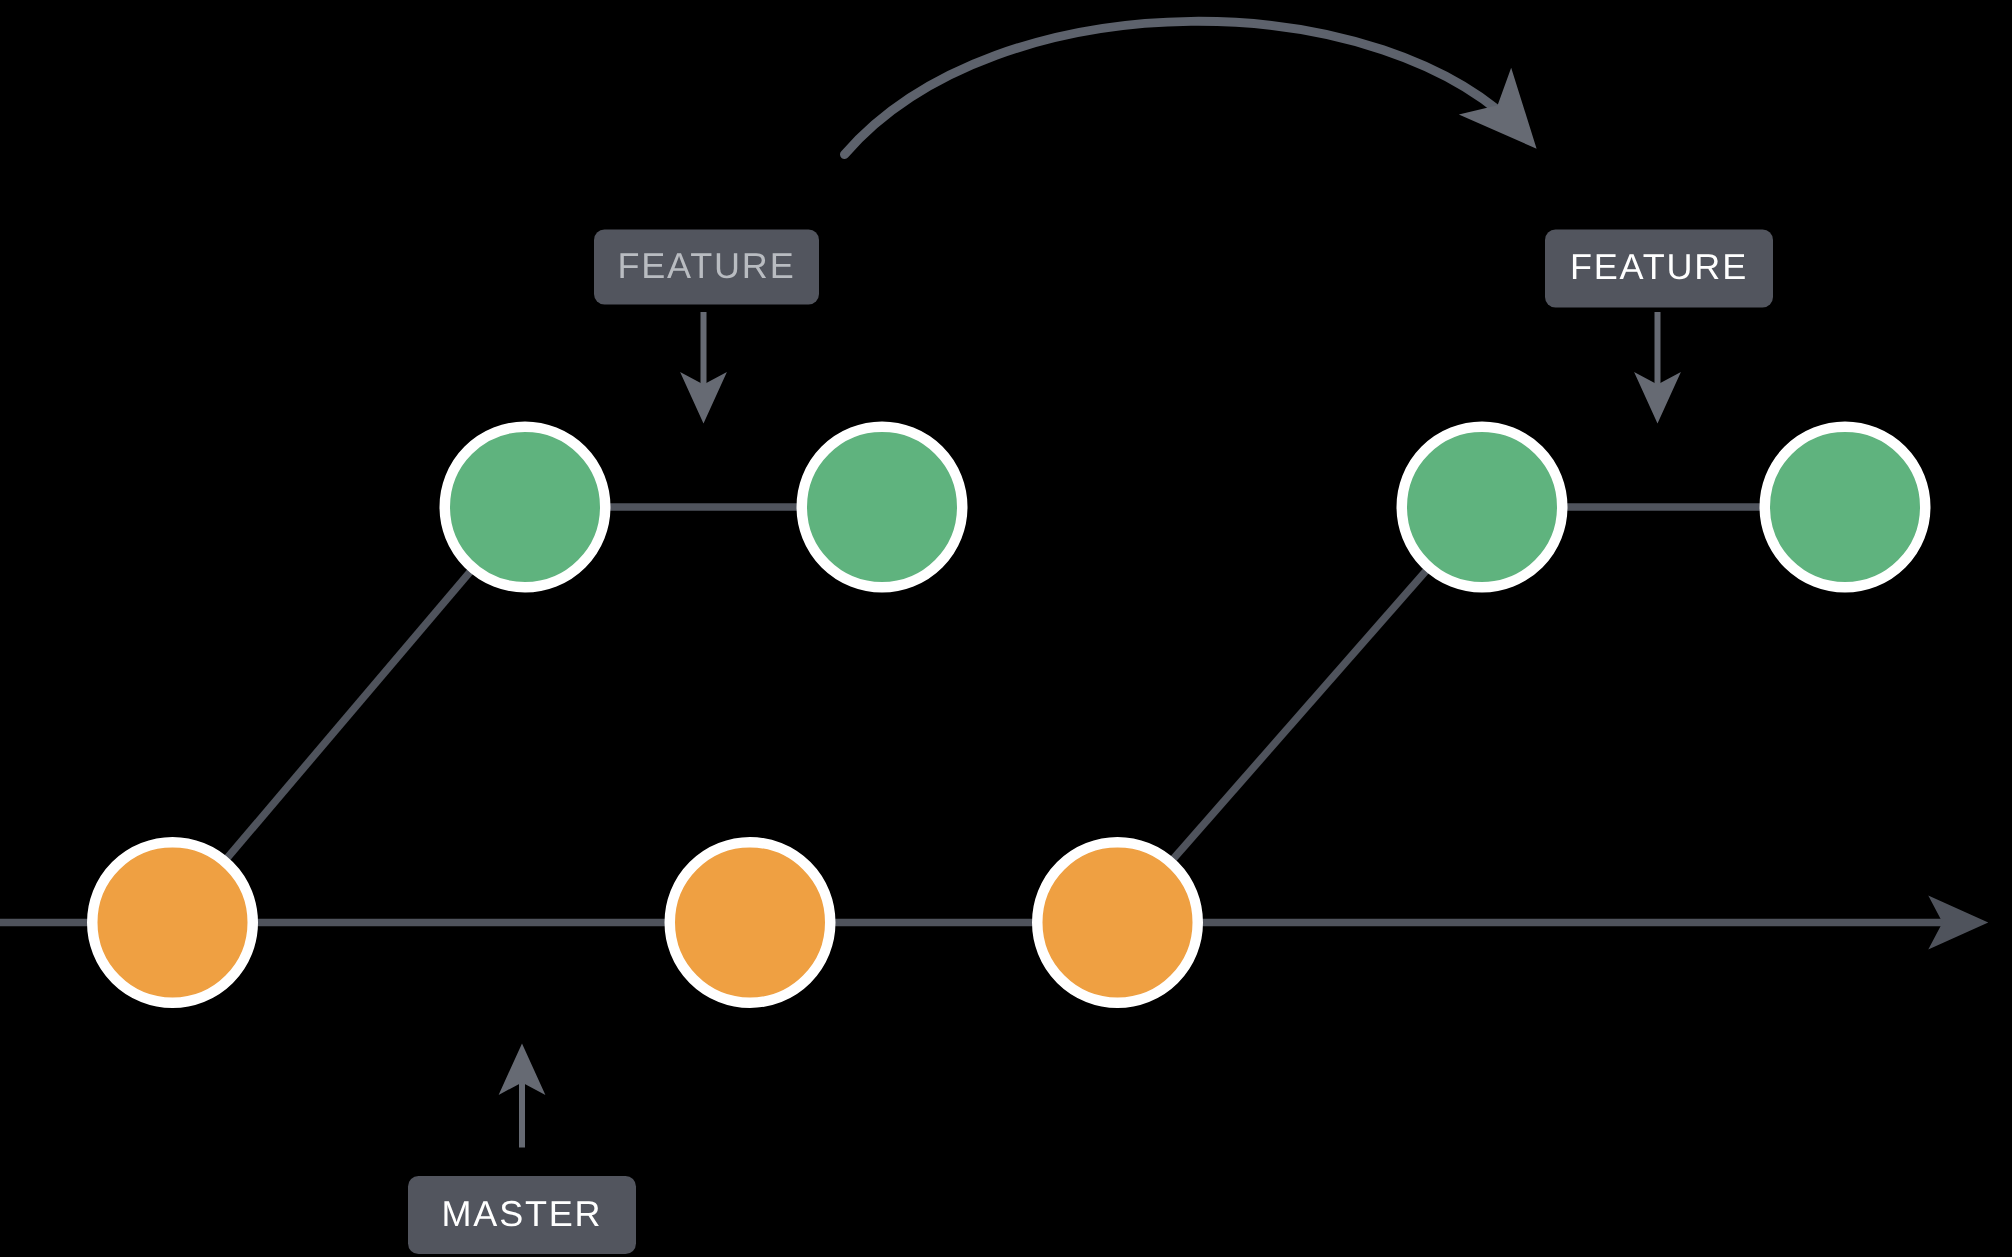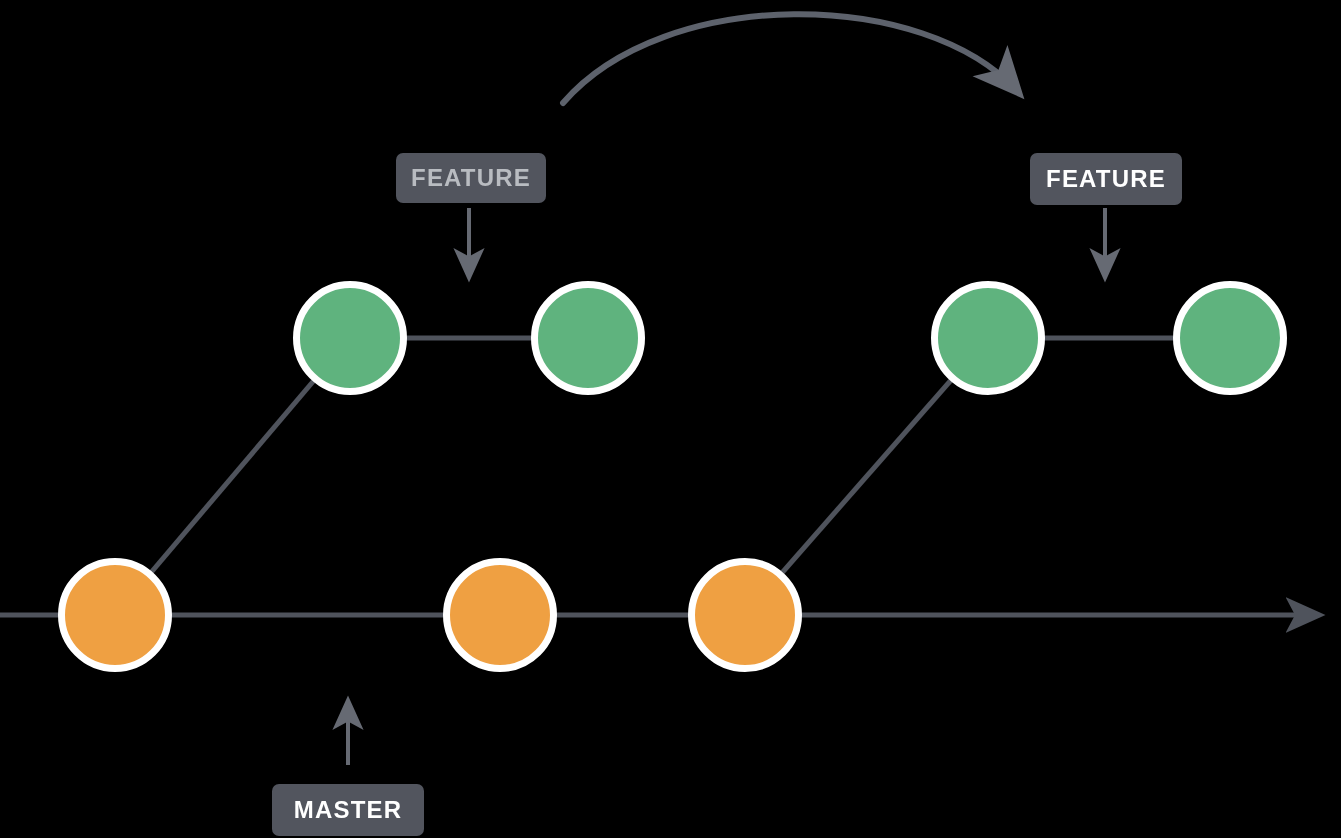--- a/index.html
+++ b/index.html
@@ -37,21 +37,21 @@
   .node.commit-orange {
     background: #efa042;
   }
   .badge {
     position: absolute;
     box-sizing: border-box;
     background: #52555e;
     border-radius: 7px;
     color: #ffffff;
     font-size: 24px;
-    font-weight: bold;
+    font-weight: normal;
     letter-spacing: 1.2px;
     display: flex;
     align-items: center;
     justify-content: center;
     white-space: nowrap;
     user-select: none;
   }
   .badge.dim {
     color: #b9bcc1;
   }

